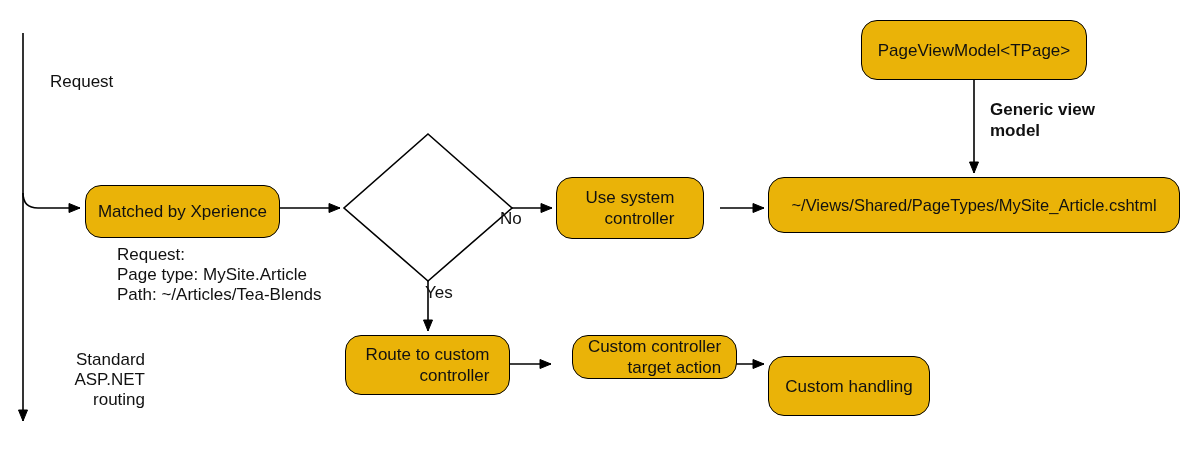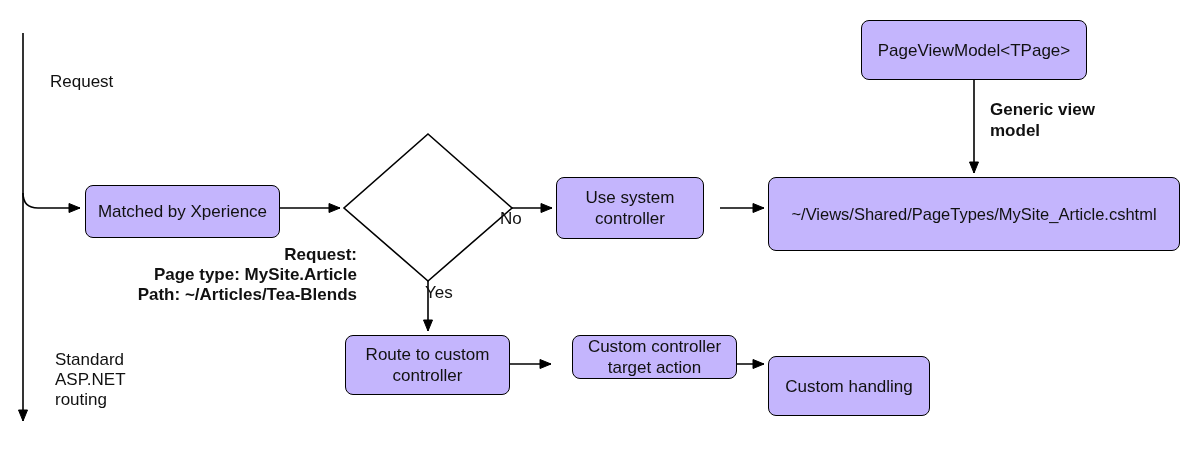--- a/index.html
+++ b/index.html
@@ -20,32 +20,32 @@
     position: absolute;
     left: 0;
     top: 0;
   }
   .node {
     position: absolute;
     box-sizing: border-box;
     display: flex;
     align-items: center;
     justify-content: center;
-    text-align: center;
+    text-align: right;
     border: 1.6px solid #000000;
-    border-radius: 8px;
-    background: #c4b5fd;
+    border-radius: 16px;
+    background: #eab308;
     font-size: 17px;
     line-height: 21px;
     white-space: pre-line;
     color: #111111;
   }
   .node.matched        { left: 85px;  top: 185px; width: 195px; height: 53px; }
   .node.use-system     { left: 556px; top: 177px; width: 148px; height: 62px; }
-  .node.view-path      { left: 768px; top: 177px; width: 412px; height: 74px; font-size: 16.5px; white-space: nowrap; }
+  .node.view-path      { left: 768px; top: 177px; width: 412px; height: 56px; font-size: 16.5px; white-space: nowrap; }
   .node.pvm            { left: 861px; top: 20px;  width: 226px; height: 60px; }
   .node.route-custom   { left: 345px; top: 335px; width: 165px; height: 60px; }
   .node.custom-target  { left: 572px; top: 335px; width: 165px; height: 44px; }
   .node.custom-handling{ left: 768px; top: 335px; width: 162px; height: 60px; margin-top: 21px; }
   .diamond-text {
     position: absolute;
     left: 348px; top: 186px; width: 160px; height: 44px;
     display: flex;
     align-items: center;
     justify-content: center;
@@ -55,25 +55,25 @@
     white-space: pre-line;
   }
   .label {
     position: absolute;
     font-size: 17px;
     line-height: 20px;
     white-space: pre-line;
     color: #111111;
   }
   .label.request         { left: 50px;  top: 72px;  }
-  .label.request-details { left: 117px; top: 245px; width: 240px; text-align: right; font-weight: bold; }
+  .label.request-details { left: 117px; top: 245px; width: 240px; text-align: left; }
   .label.yes             { left: 377px; top: 283px; margin-left: 48px; }
   .label.no              { left: 500px; top: 209px; }
   .label.generic         { left: 990px; top: 99px;  width: 112px; text-align: left; line-height: 21px; font-weight: bold; }
-  .label.standard        { left: 25px;  top: 350px; width: 120px; text-align: left; padding-left: 30px; }
+  .label.standard        { left: 25px;  top: 350px; width: 120px; text-align: right; }
 </style>
 </head>
 <body>
 
 <div class="canvas">
 
   <svg class="layer" width="1200" height="461" viewBox="0 0 1200 461">
     <defs>
       <marker id="ah" markerUnits="userSpaceOnUse" markerWidth="13" markerHeight="11" refX="12" refY="5.5" orient="auto">
         <path d="M1,1 L12,5.5 L1,10 Z" fill="#000000" stroke="#000000" stroke-width="1"></path>

